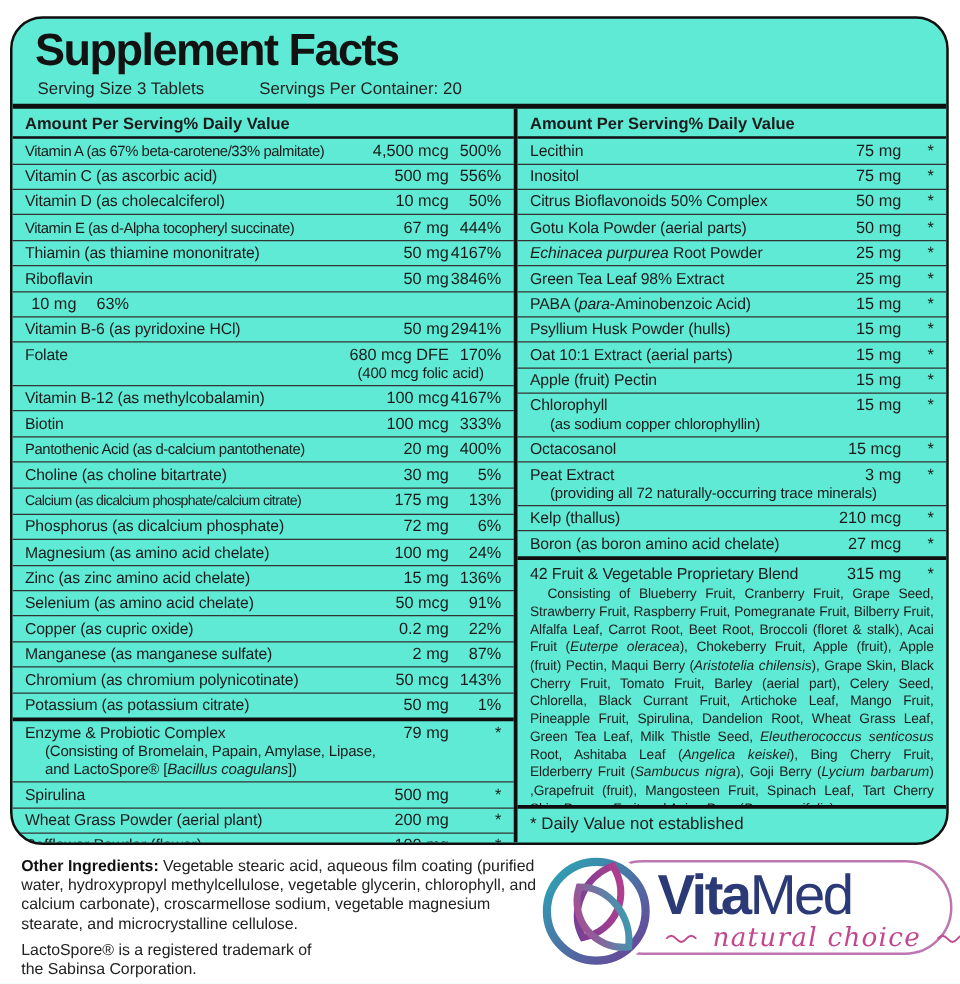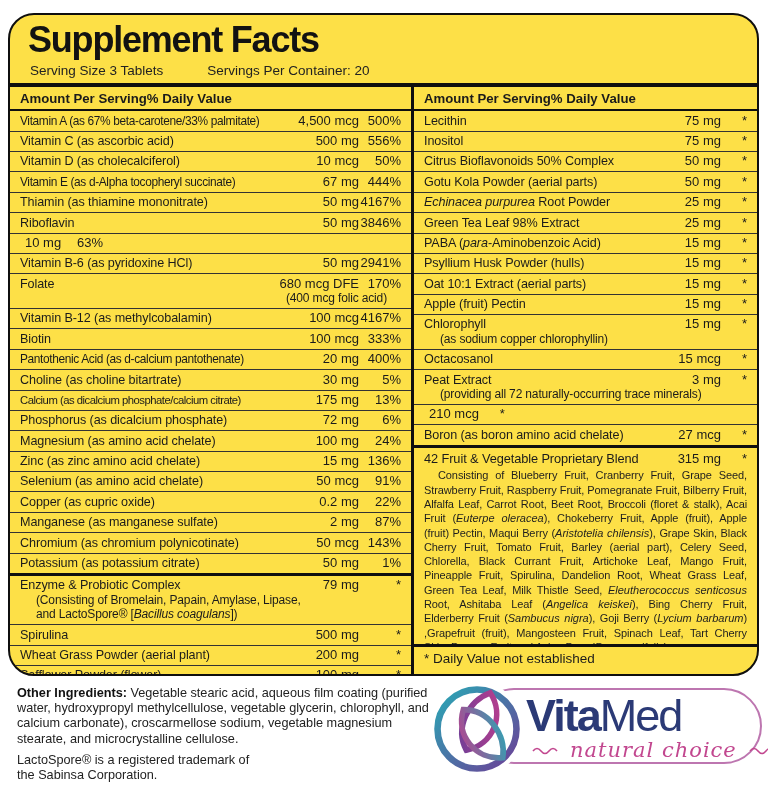--- a/index.html
+++ b/index.html
@@ -1,21 +1,21 @@
 <!DOCTYPE html>
 <html><head>
 <meta charset="utf-8">
 <style>
   * { box-sizing: border-box; margin: 0; padding: 0; }
   html, body { width: 768px; height: 787px; background: #fff; }
   body { position: relative; font-family: "Liberation Sans", sans-serif; color: #1b1b1b; overflow: hidden; }
 
   .panel {
     position: absolute; left: 8px; top: 13px; width: 751px; height: 663px;
-    border: 2.5px solid #0f0f0f; border-radius: 26px; background: #fde047;
+    border: 2.5px solid #0f0f0f; border-radius: 26px; background: #5eead4;
     display: flex; flex-direction: column; overflow: hidden;
   }
   .panel-head { padding: 5px 18px 0 18px; }
   .title { font-size: 36px; font-weight: bold; letter-spacing: -1.2px; color: #121212; line-height: 1.12; }
   .serving-line { display: flex; font-size: 13.5px; margin: 3px 0 5px 2px; color: #222; }
   .serving-line span + span { margin-left: 44px; }
 
   .cols { flex: 1; display: flex; border-top: 4px solid #0f0f0f; min-height: 0; }
   .col { display: flex; flex-direction: column; min-height: 0; }
   .col-left { width: 404px; border-right: 3px solid #0f0f0f; }
@@ -360,20 +360,21 @@
           <div class="row">
             <div class="rline">
               <div class="name">Peat Extract</div>
               <div class="amt">3 mg</div>
               <div class="dv">*</div>
             </div>
             <div class="sub">(providing all 72 naturally-occurring trace minerals)</div>
           </div>
           <div class="row">
             <div class="rline">
+              <div class="name">Kelp (thallus)</div>
               <div class="amt">210 mcg</div>
               <div class="dv">*</div>
             </div>
           </div>
           <div class="row">
             <div class="rline">
               <div class="name">Boron (as boron amino acid chelate)</div>
               <div class="amt">27 mcg</div>
               <div class="dv">*</div>
             </div>

